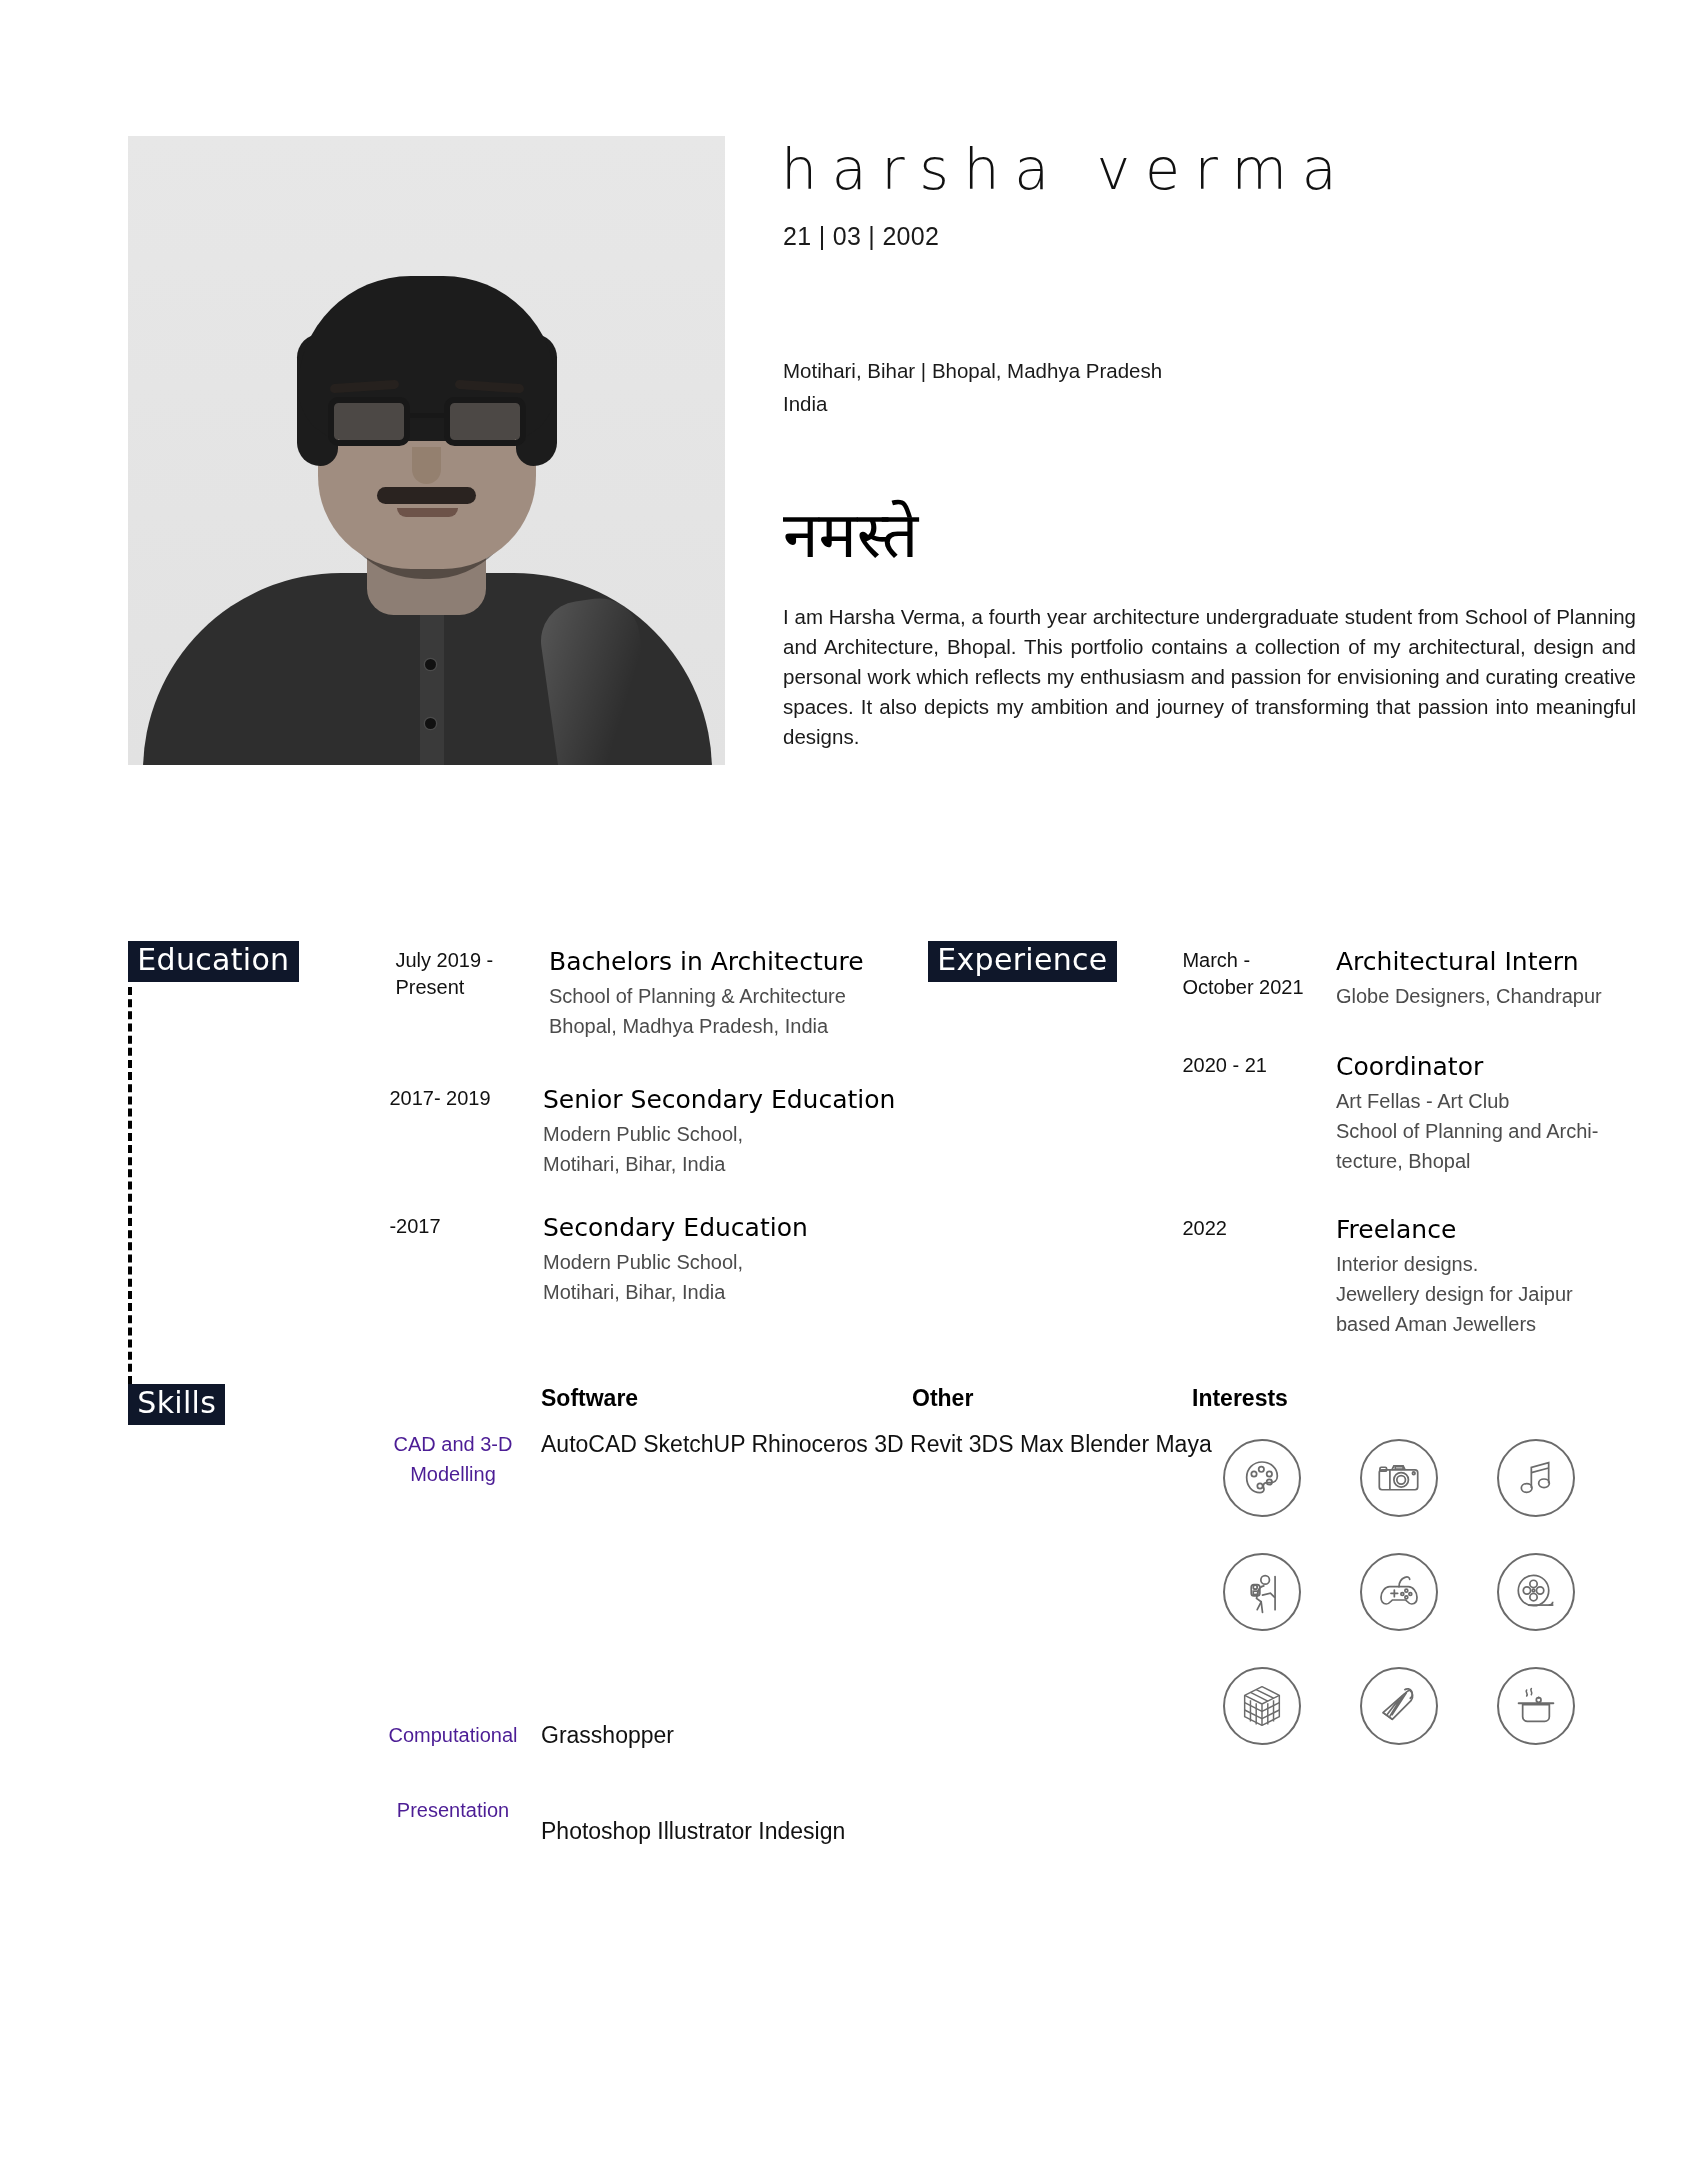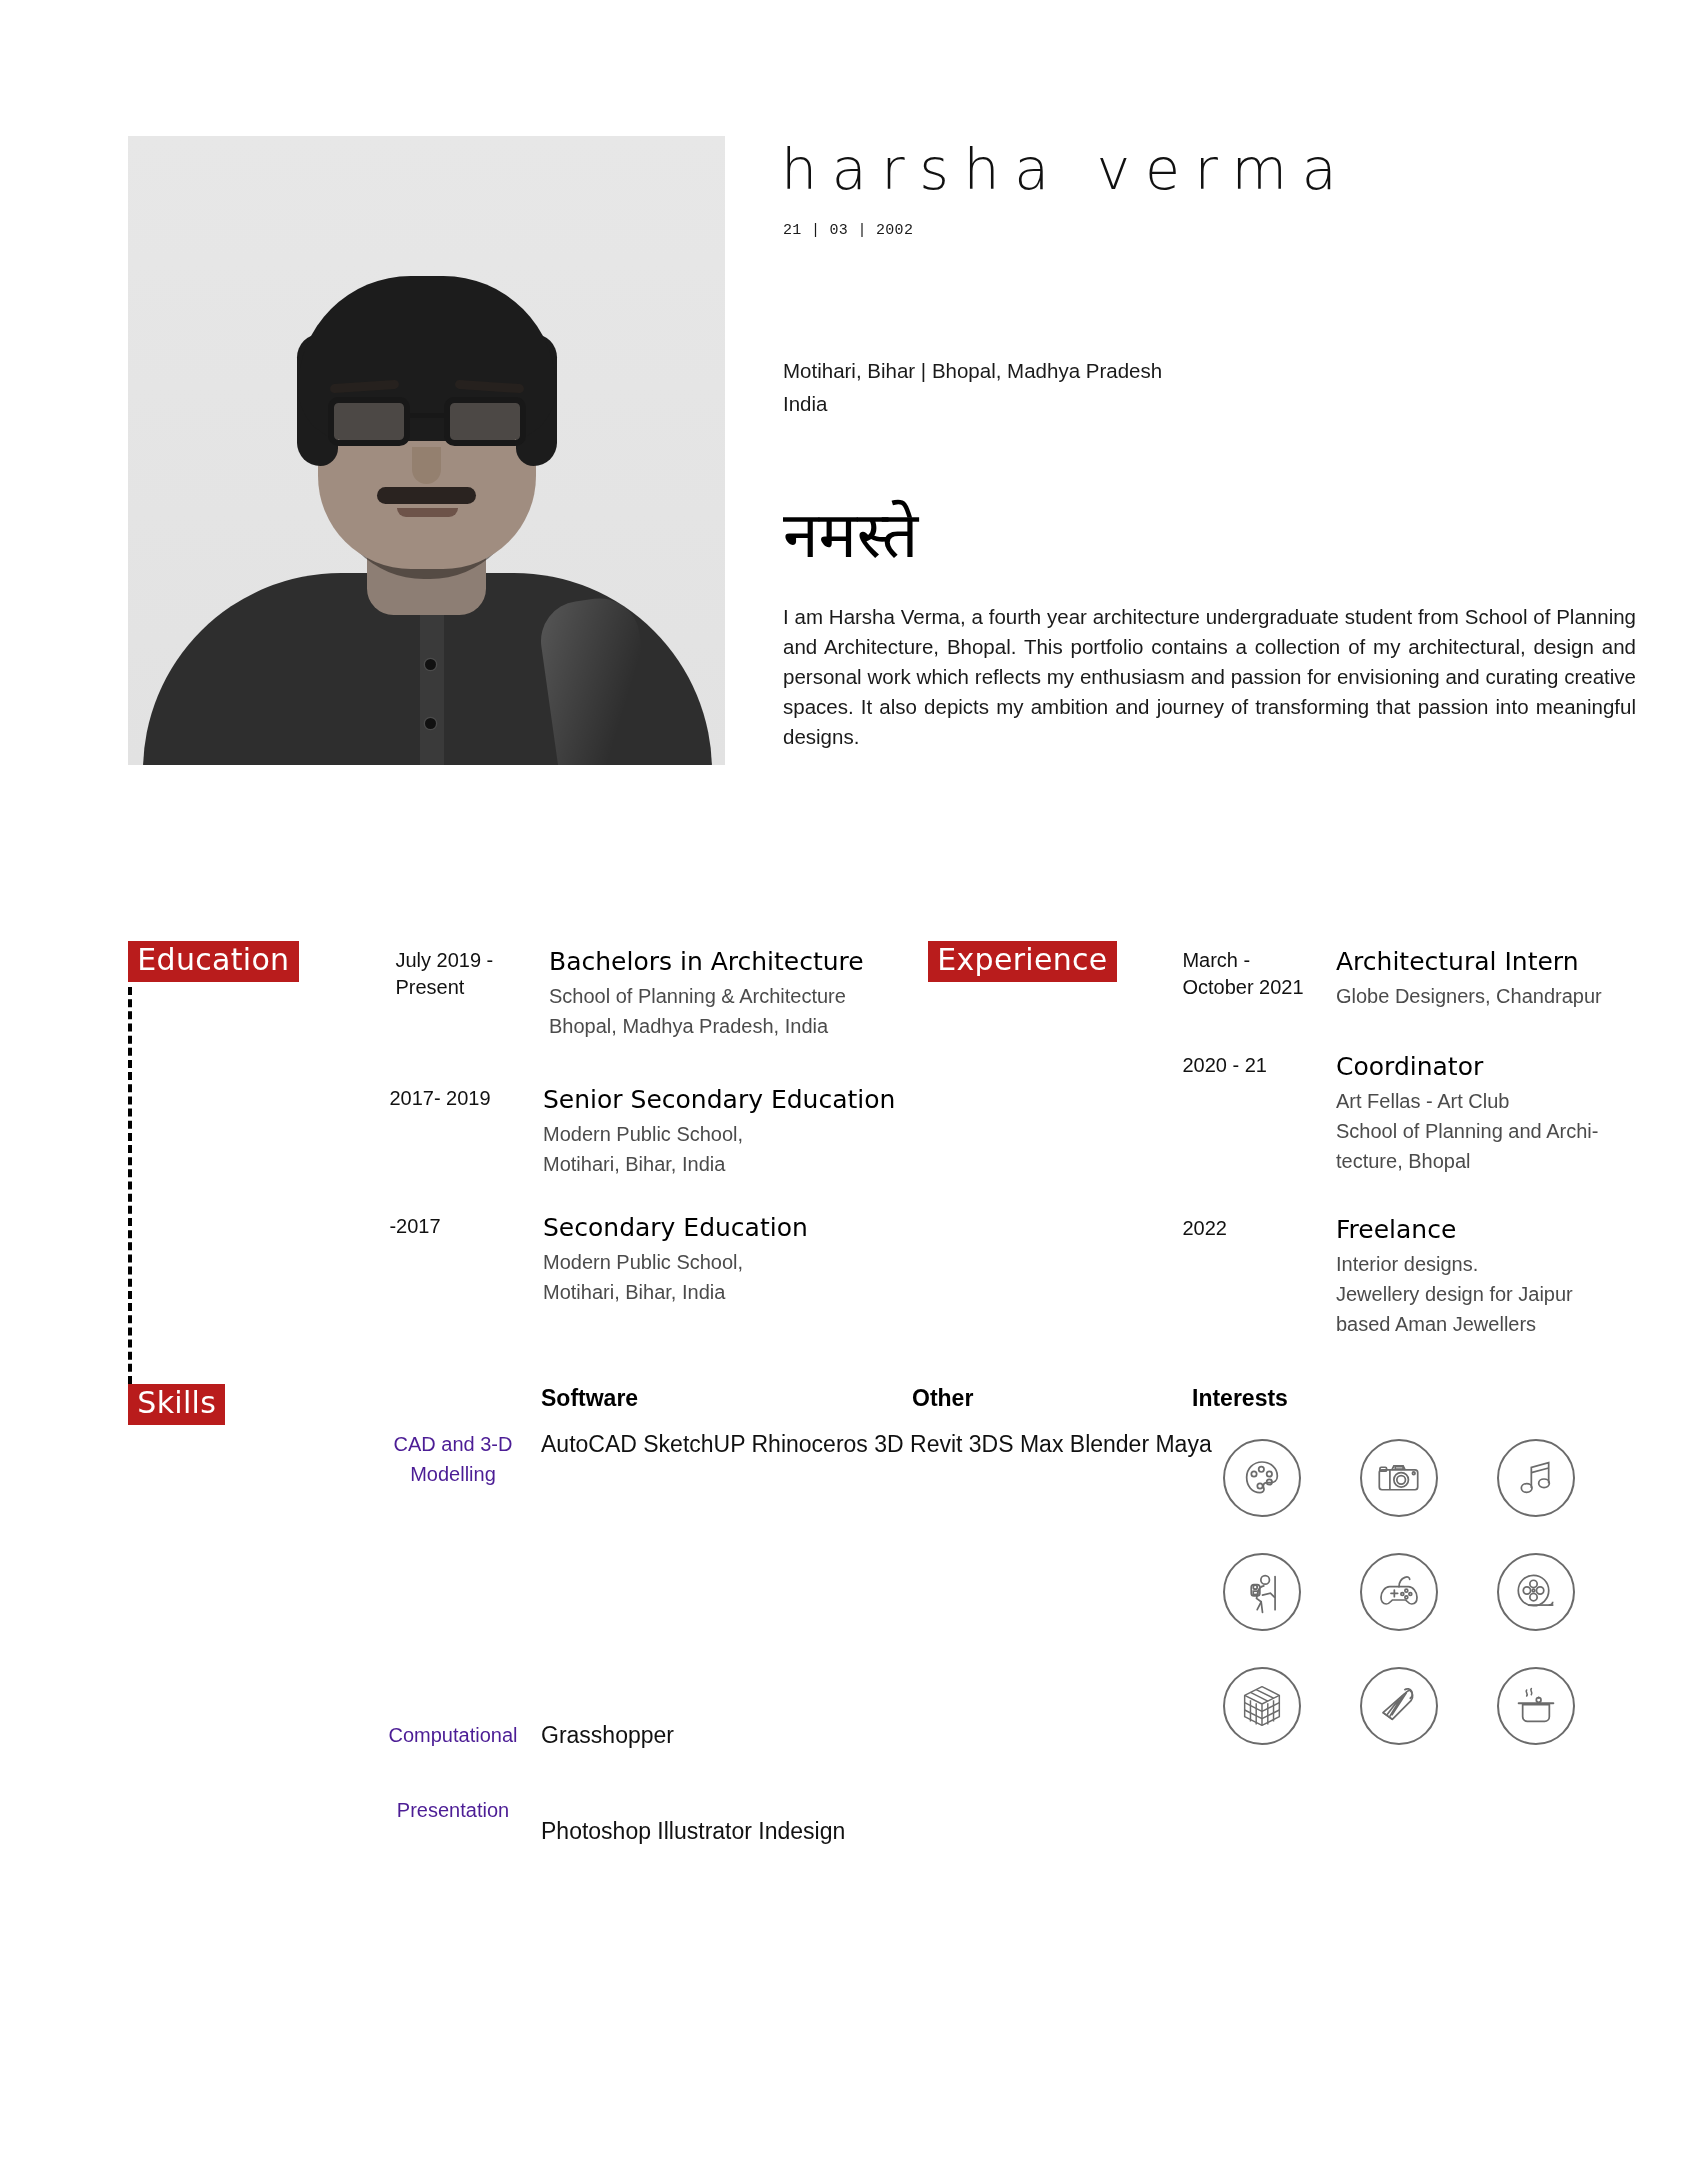--- a/index.html
+++ b/index.html
@@ -206,24 +206,23 @@
     font-weight: 300;
     letter-spacing: 14.6px;
     color: #111;
     white-space: nowrap;
     font-family: "DejaVu Sans", sans-serif;
   }
   .dob {
     position: absolute;
     left: 783px;
     top: 222px;
-    font-size: 15px;
+    font-size: 25px;
     color: #1a1a1a;
     letter-spacing: 0.3px;
-    font-family: Liberation Mono, monospace;
   }
   .contact {
     position: absolute;
     left: 783px;
     top: 275px;
     font-size: 20.5px;
     color: #1a1a1a;
     line-height: 33px;
   }
   .location {
@@ -251,21 +250,21 @@
     width: 853px;
     font-size: 20.5px;
     line-height: 30px;
     color: #1a1a1a;
     text-align: justify;
   }
 
   
   .badge {
     position: absolute;
-    background: #b91c1c;
+    background: #0f172a;
     color: #fff;
     font-size: 30px;
     font-weight: 400;
     letter-spacing: 0.3px;
     padding: 4px 9.3px 6.6px 9.3px;
     line-height: 1;
     white-space: nowrap;
     font-family: "DejaVu Sans", sans-serif;
   }
   #badge-education { left: 128px; top: 941px; }

